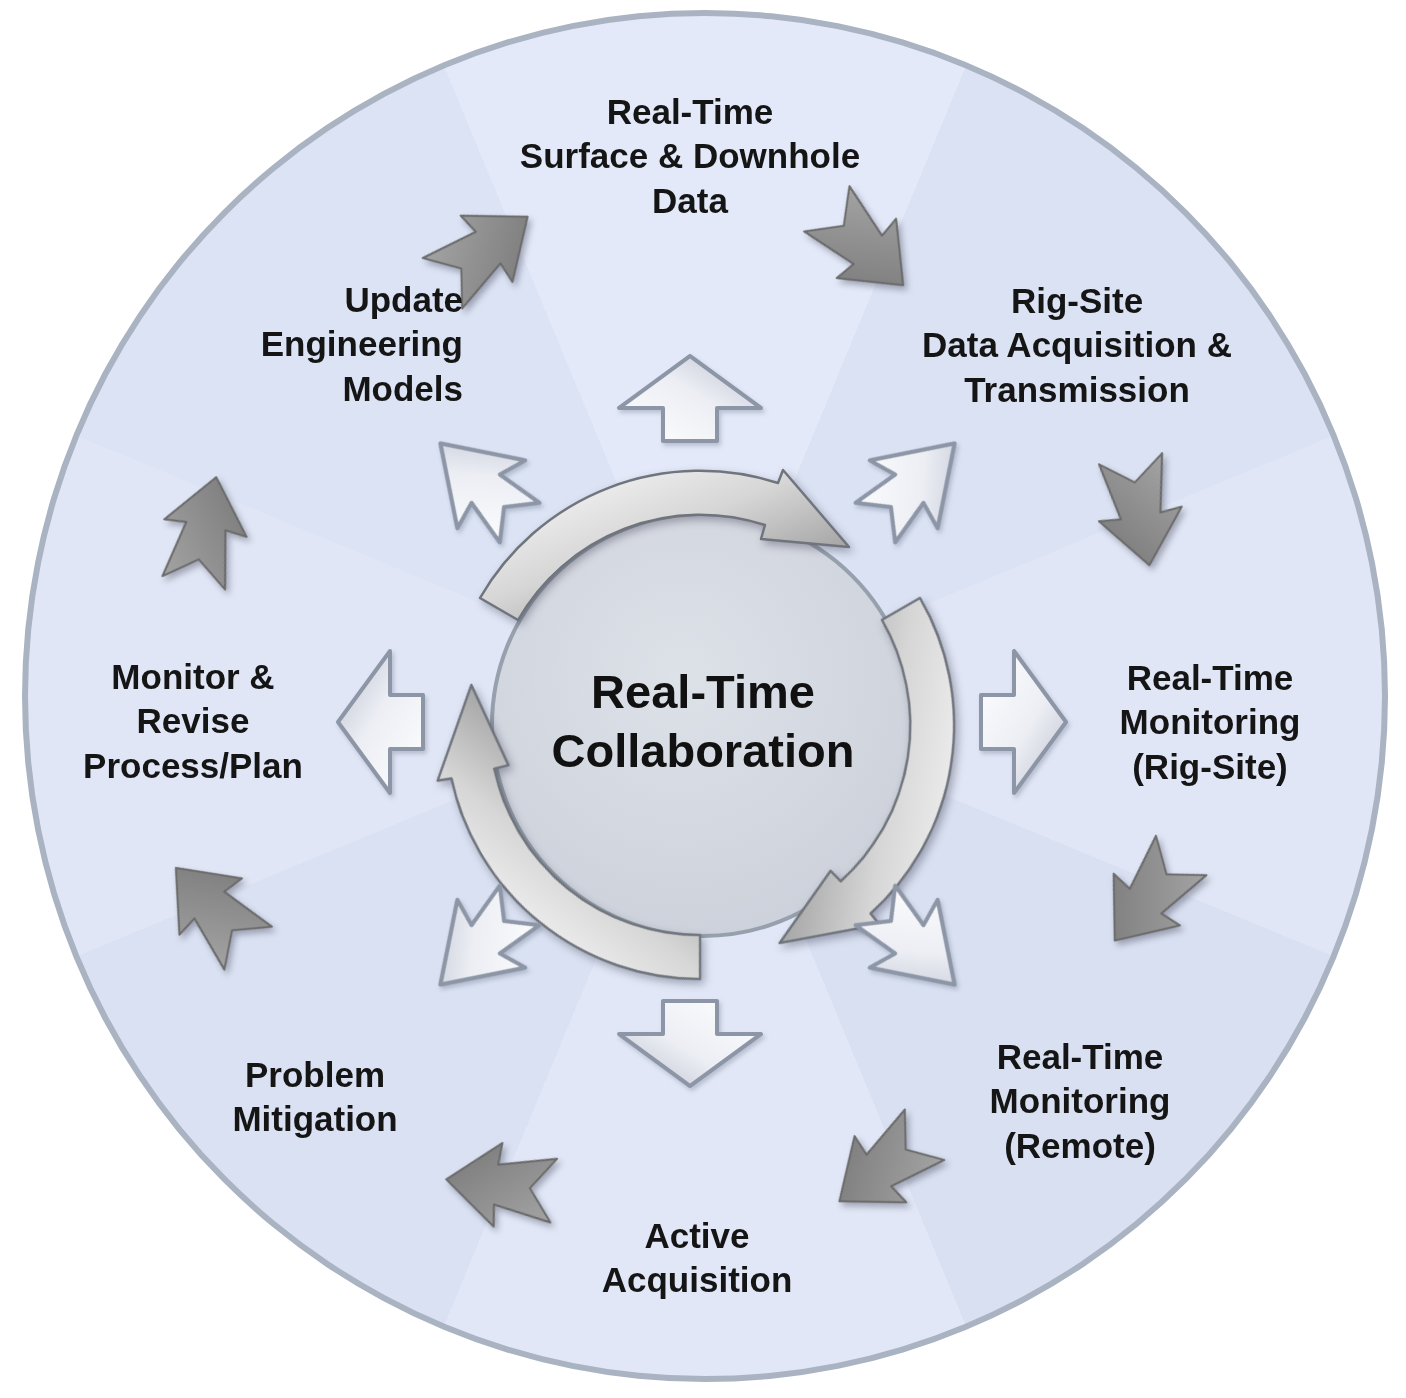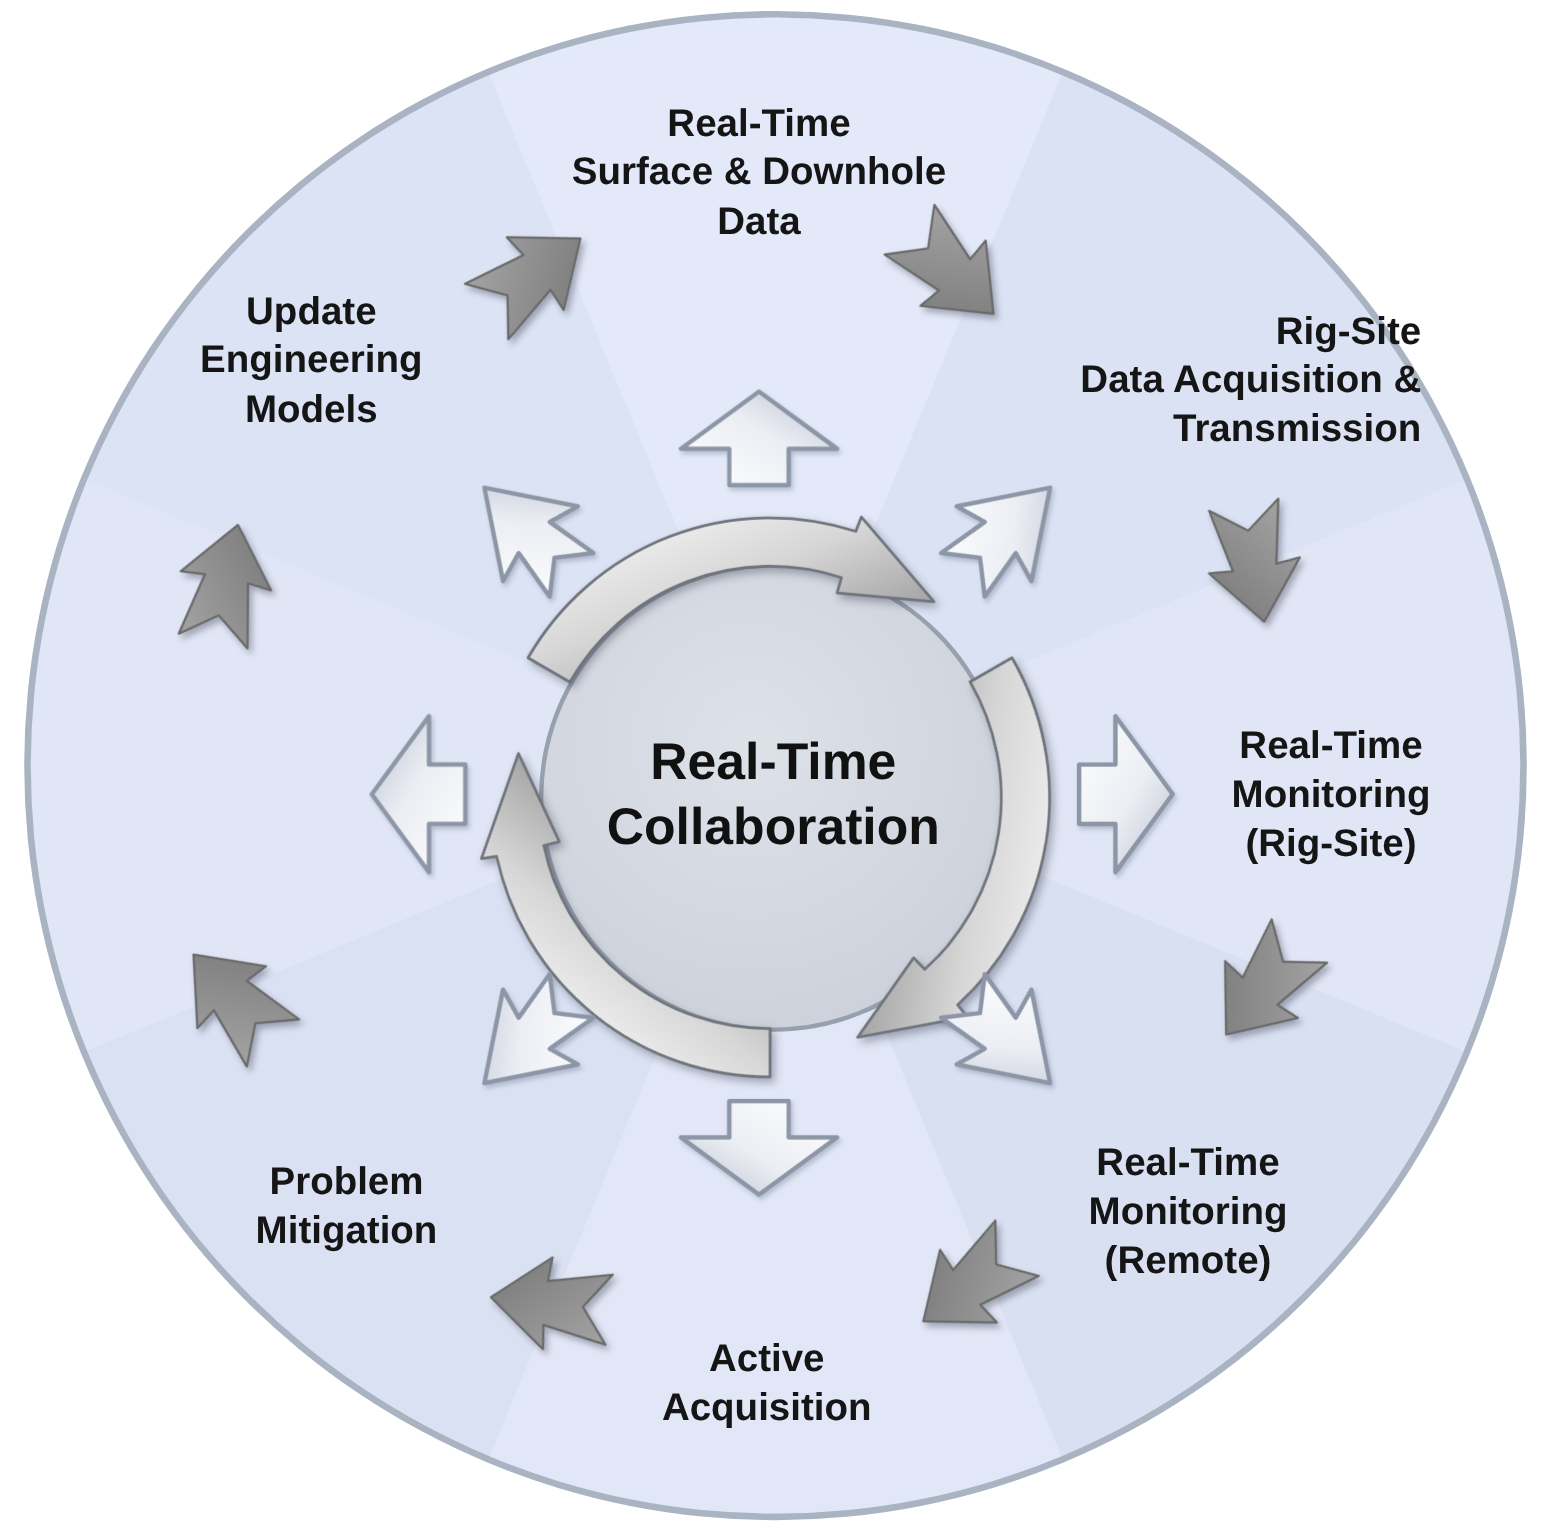--- a/index.html
+++ b/index.html
@@ -29,27 +29,27 @@
     width:420px;text-align:center;font-weight:bold;font-size:47px;line-height:1.25;
     color:#111;white-space:pre-line;letter-spacing:0px;z-index:6;
   }
   
   .stage-label{
     position:absolute;transform:translate(-50%,-50%);
     text-align:center;font-weight:bold;font-size:35px;line-height:1.27;
     color:#151515;white-space:pre-line;z-index:5;width:430px;
   }
   #lbl-n {left:690px; top:157px;}
-  #lbl-ne{left:1077px;top:346px;text-align:right;}
+  #lbl-ne{left:1077px;top:346px;}
   #lbl-e {left:1210px;top:723px;width:330px;}
   #lbl-se{left:1080px;top:1102px;width:360px;}
   #lbl-s {left:697px; top:1258px;}
   #lbl-sw{left:315px; top:1097px;}
   #lbl-w {left:193px; top:722px;width:340px;}
-  #lbl-nw{left:283px; top:328px;width:360px;}
+  #lbl-nw{left:283px; top:345px;width:360px;text-align:right;}
   
   svg.arrow-layer{position:absolute;left:0;top:0;z-index:4;pointer-events:none;}
   .dark-shadow{filter:drop-shadow(3px 4px 3px rgba(40,40,60,.35));}
   .light-shadow{filter:drop-shadow(2px 3px 2px rgba(60,70,95,.25));}
   .rotor-shadow{filter:drop-shadow(3px 4px 4px rgba(40,40,60,.35));}
 </style>
 </head>
 <body>
 
 <div id="canvas">
@@ -164,17 +164,20 @@
   <div class="stage-label" id="lbl-e">Real-Time
 Monitoring
 (Rig-Site)</div>
   <div class="stage-label" id="lbl-se">Real-Time
 Monitoring
 (Remote)</div>
   <div class="stage-label" id="lbl-s">Active
 Acquisition</div>
   <div class="stage-label" id="lbl-sw">Problem
 Mitigation</div>
+  <div class="stage-label" id="lbl-w">Monitor &amp;
+Revise
+Process/Plan</div>
   <div class="stage-label" id="lbl-nw">Update
 Engineering
 Models</div>
 
 </div>
 
 </body></html>

